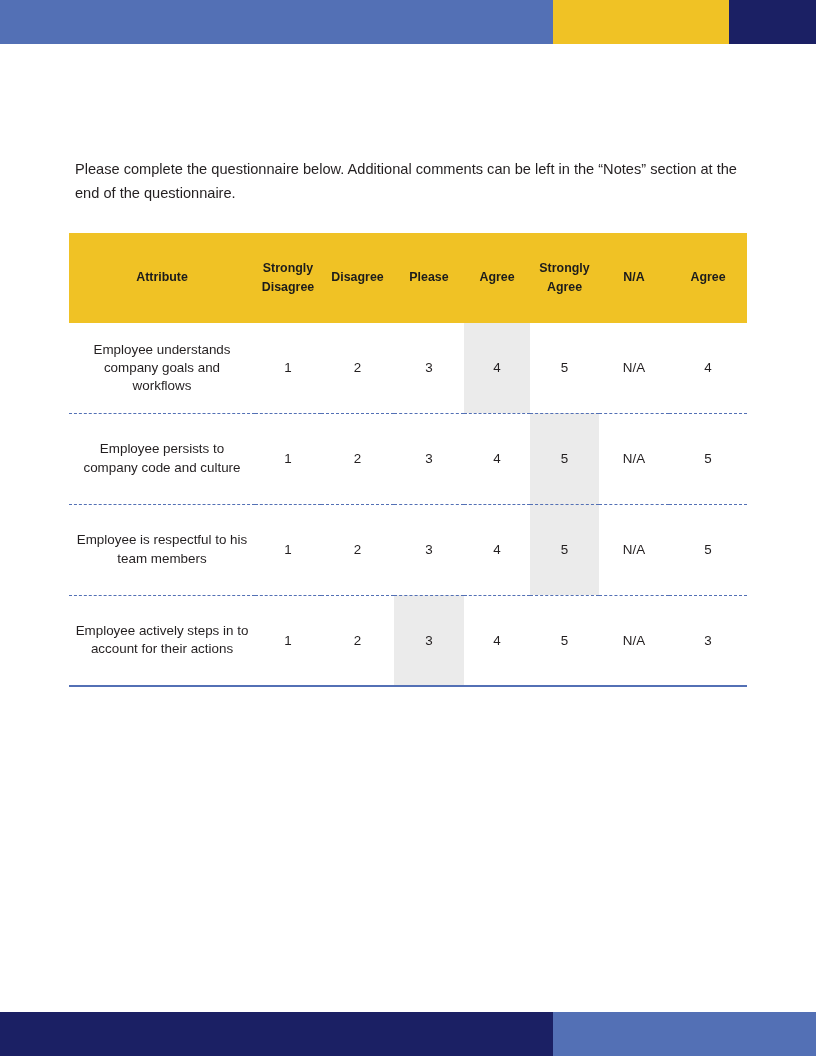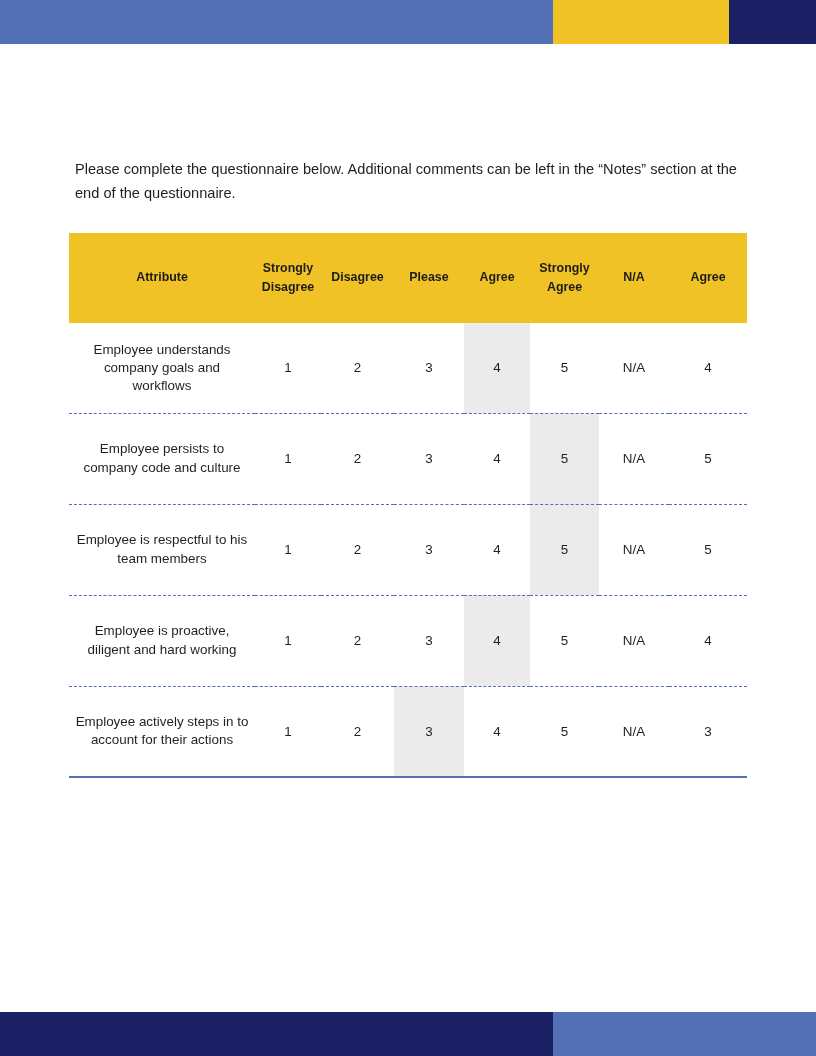--- a/index.html
+++ b/index.html
@@ -167,30 +167,20 @@
           <td class="attr">Employee is respectful to his team members</td>
           <td>1</td>
           <td>2</td>
           <td>3</td>
           <td>4</td>
           <td class="hl">5</td>
           <td>N/A</td>
           <td>5</td>
         </tr>
         <tr class="r-h91">
-          <td class="attr">Employee is proactive, diligent and hard working</td>
-          <td>1</td>
-          <td>2</td>
-          <td>3</td>
-          <td class="hl">4</td>
-          <td>5</td>
-          <td>N/A</td>
-          <td>4</td>
-        </tr>
-        <tr class="r-h91">
           <td class="attr">Employee actively steps in to account for their actions</td>
           <td>1</td>
           <td>2</td>
           <td class="hl">3</td>
           <td>4</td>
           <td>5</td>
           <td>N/A</td>
           <td>3</td>
         </tr>
       </tbody>

